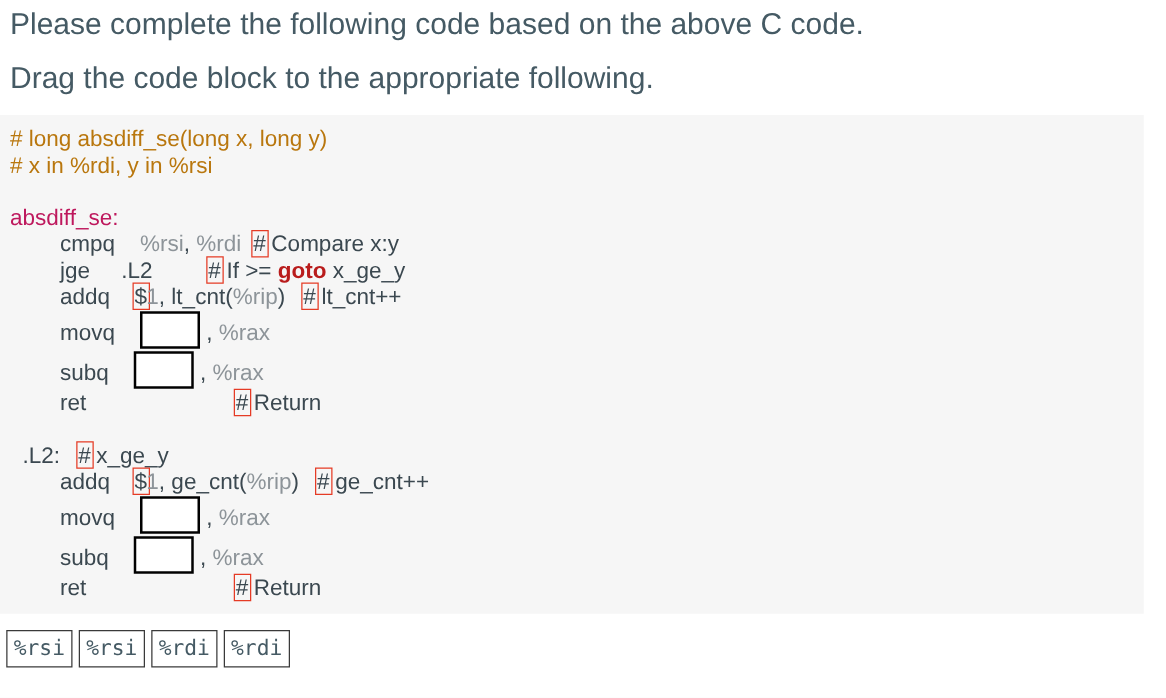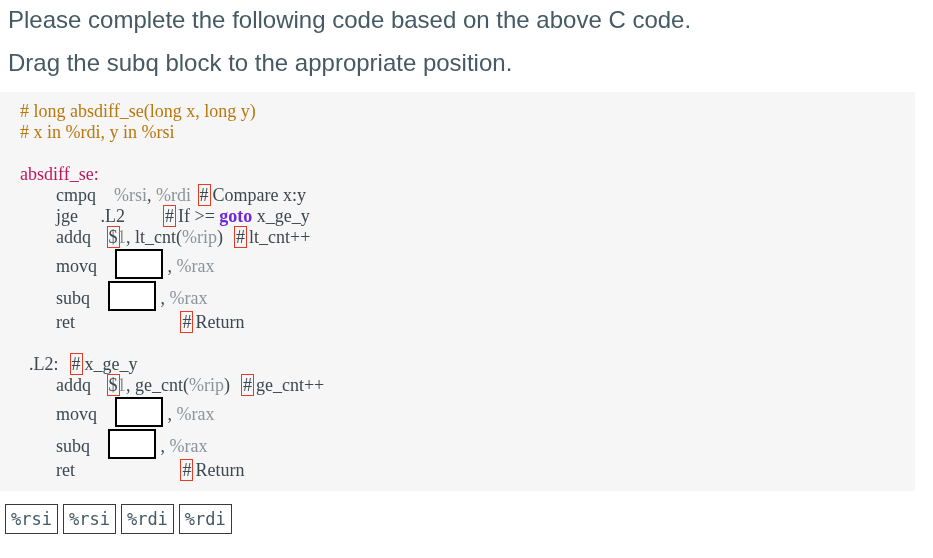--- a/index.html
+++ b/index.html
@@ -3,32 +3,32 @@
 <meta charset="utf-8">
 <style>
   html,body{margin:0;padding:0;background:#ffffff;}
   body{width:933px;height:558px;overflow:hidden;font-family:"Liberation Sans",sans-serif;position:relative;}
   .instructions{color:#455a64;font-size:24px;line-height:22px;margin:0;padding-left:8px;font-weight:400;}
   #instr1{margin-top:9px;}
   #instr2{margin-top:21px;margin-bottom:18px;}
   .code-wrap{
     background:#f6f6f6;
     margin:0 18px 0 0;
-    padding:9px 8px 10px 20px;
-    font-family:Liberation Serif, serif;
+    padding:9px 8px 10px 8px;
+    font-family:Liberation Sans, sans-serif;
     font-size:18px;
     line-height:21px;
     color:#3b4850;
     white-space:pre;
   }
   .code-line{min-height:21px;}
   .reg{color:#8d9499;}
   .orange{color:#b9770e;}
   .olive{color:#be185d;}
-  .goto{color:#6d28d9;font-weight:bold;}
+  .goto{color:#b91c1c;font-weight:bold;}
   .redbox{
     color:#3b4850;
     border:1.5px solid #e53b25;
     padding:0 1px;
     margin:0 -2.5px;
   }
   .dropbox{
     display:inline-block;
     width:44px;height:26px;
     background:#ffffff;
@@ -48,21 +48,21 @@
     font-family:"DejaVu Sans Mono",monospace;
     font-size:17px;
     padding:4px 5px;
     cursor:grab;
   }
 </style>
 </head>
 <body>
 
 <p class="instructions" id="instr1">Please complete the following code based on the above C code.</p>
-<p class="instructions" id="instr2">Drag the subq block to the appropriate position.</p>
+<p class="instructions" id="instr2">Drag the code block to the appropriate following.</p>
 
 <div class="code-wrap" id="code-lines"><div class="code-line"><span class="orange"># long absdiff_se(long x, long y)</span></div><div class="code-line"><span class="orange"># x in %rdi, y in %rsi</span></div><div class="code-line">&nbsp;</div><div class="code-line"><span class="olive">absdiff_se:</span></div><div class="code-line"><span>        cmpq    </span><span class="reg">%rsi</span><span>, </span><span class="reg">%rdi</span><span>  </span><span class="redbox">#</span><span> Compare x:y</span></div><div class="code-line"><span>        jge     </span><span>.L2</span><span>         </span><span class="redbox">#</span><span> If &gt;= </span><span class="goto">goto</span><span> x_ge_y</span></div><div class="code-line"><span>        addq    </span><span class="redbox">$</span><span class="reg">1</span><span>, lt_cnt(</span><span class="reg">%rip</span><span>)   </span><span class="redbox">#</span><span> lt_cnt++</span></div><div class="code-line"><span>        movq    </span><span class="dropbox"></span><span> , </span><span class="reg">%rax</span></div><div class="code-line"><span>        subq    </span><span class="dropbox"></span><span> , </span><span class="reg">%rax</span></div><div class="code-line"><span>        ret</span><span>                        </span><span class="redbox">#</span><span> Return</span></div><div class="code-line">&nbsp;</div><div class="code-line"><span>  .L2:   </span><span class="redbox">#</span><span> x_ge_y</span></div><div class="code-line"><span>        addq    </span><span class="redbox">$</span><span class="reg">1</span><span>, ge_cnt(</span><span class="reg">%rip</span><span>)   </span><span class="redbox">#</span><span> ge_cnt++</span></div><div class="code-line"><span>        movq    </span><span class="dropbox"></span><span> , </span><span class="reg">%rax</span></div><div class="code-line"><span>        subq    </span><span class="dropbox"></span><span> , </span><span class="reg">%rax</span></div><div class="code-line"><span>        ret</span><span>                        </span><span class="redbox">#</span><span> Return</span></div></div>
 
 <div class="tray">
   <span class="drag-chip">%rsi</span>
   <span class="drag-chip">%rsi</span>
   <span class="drag-chip">%rdi</span>
   <span class="drag-chip">%rdi</span>
 </div>
 

